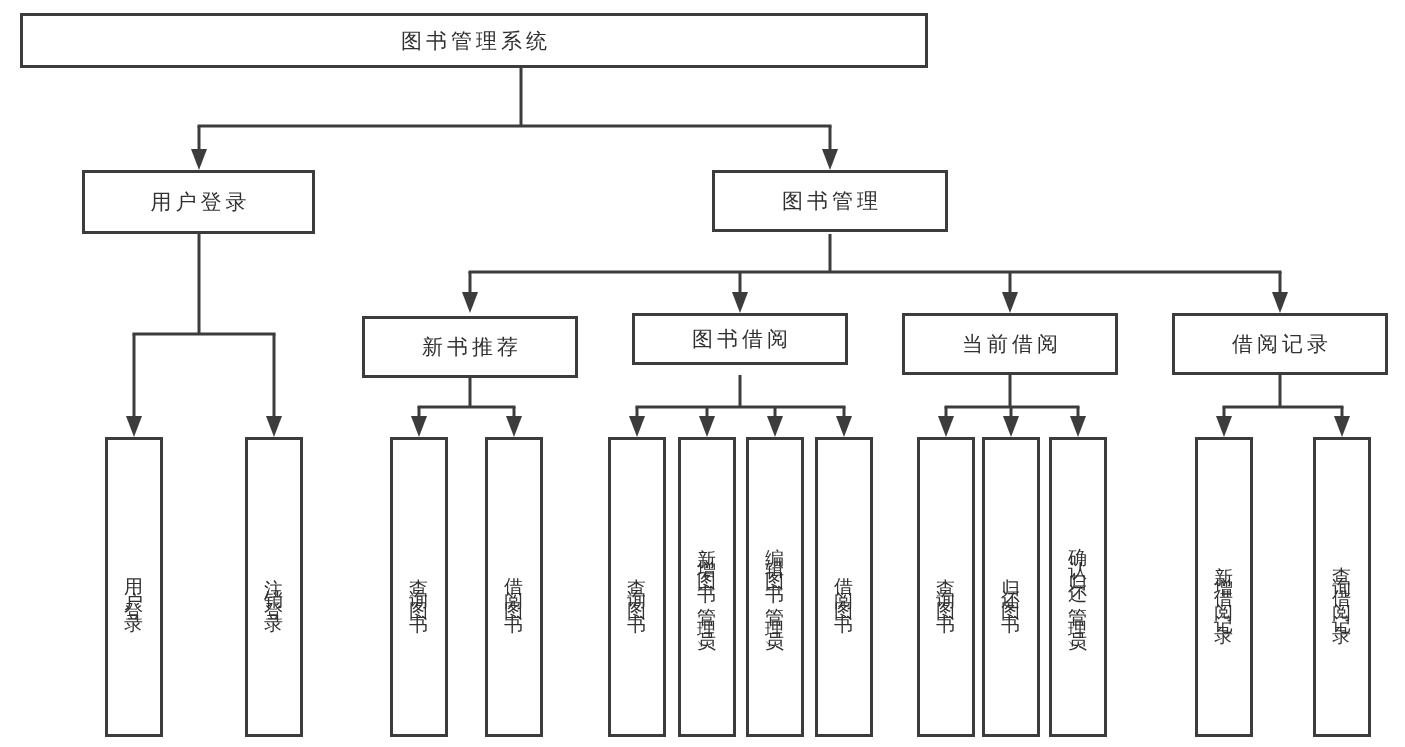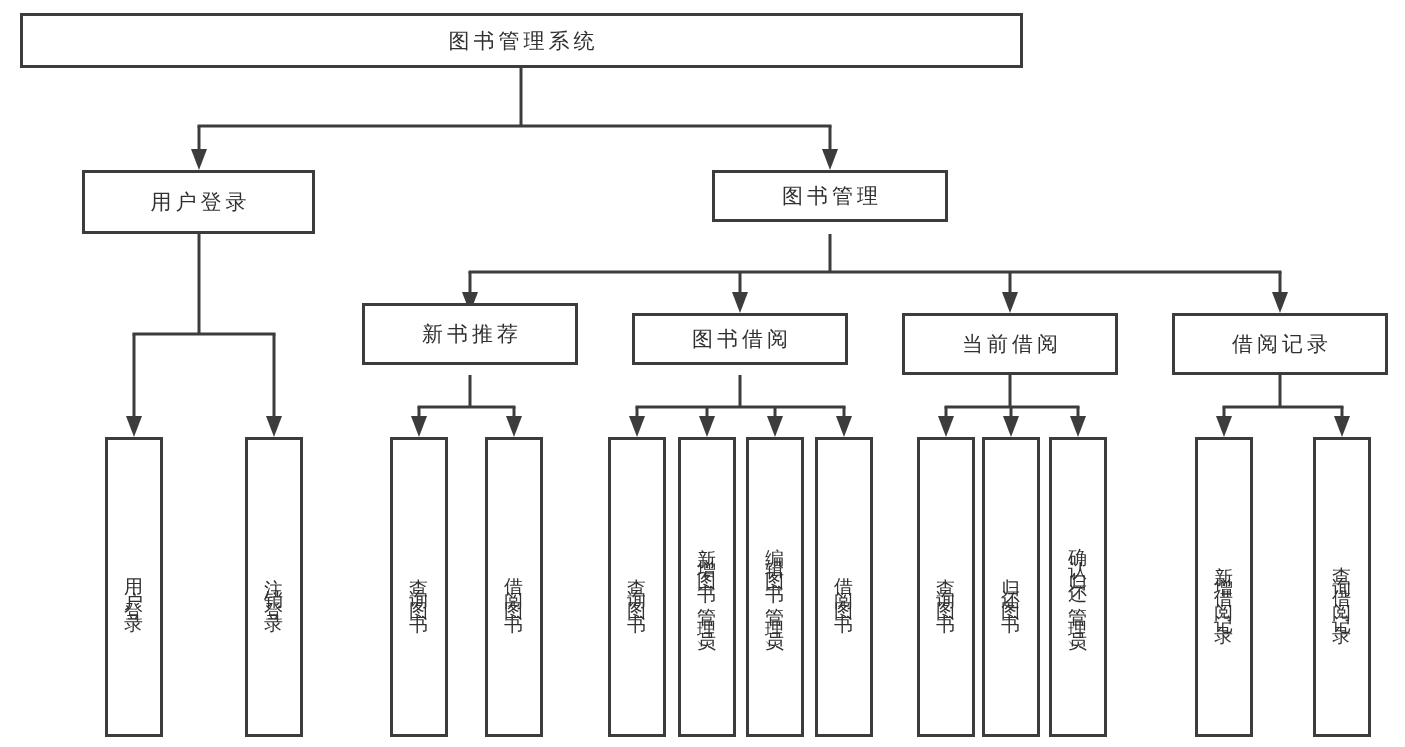--- a/index.html
+++ b/index.html
@@ -144,26 +144,26 @@
     <g>
       <line class="c" x1="1280" y1="375" x2="1280" y2="407"></line>
       <line class="c" x1="1222.5" y1="407" x2="1343.5" y2="407"></line>
       <line class="c" x1="1224" y1="407" x2="1224" y2="420"></line>
       <polygon class="a" points="1216,416 1232,416 1224,437"></polygon>
       <line class="c" x1="1342" y1="407" x2="1342" y2="420"></line>
       <polygon class="a" points="1334,416 1350,416 1342,437"></polygon>
     </g>
   </svg>
 
-  <div class="node hbox lv1" style="left:20px;top:13px;width:1003px;height:55px">图书管理系统</div>
+  <div class="node hbox lv1" style="left:20px;top:13px;width:908px;height:55px">图书管理系统</div>
 
   <div class="node hbox" style="left:82px;top:170px;width:233px;height:64px">用户登录</div>
-  <div class="node hbox" style="left:712px;top:170px;width:236px;height:52px">图书管理</div>
+  <div class="node hbox" style="left:712px;top:170px;width:236px;height:62px">图书管理</div>
 
-  <div class="node hbox" style="left:362px;top:303px;width:216px;height:62px">新书推荐</div>
+  <div class="node hbox" style="left:362px;top:316px;width:216px;height:62px">新书推荐</div>
   <div class="node hbox" style="left:632px;top:313px;width:216px;height:52px">图书借阅</div>
   <div class="node hbox" style="left:1172px;top:313px;width:216px;height:62px">借阅记录</div>
   <div class="node hbox" style="left:902px;top:313px;width:216px;height:62px">当前借阅</div>
 
   <div class="node vbox" style="left:105px;top:437px;width:58px;height:300px">用户登录</div>
   <div class="node vbox" style="left:245px;top:437px;width:58px;height:300px">注销登录</div>
 
   <div class="node vbox" style="left:390px;top:437px;width:58px;height:300px">查询图书</div>
   <div class="node vbox" style="left:485px;top:437px;width:58px;height:300px">借阅图书</div>
 

